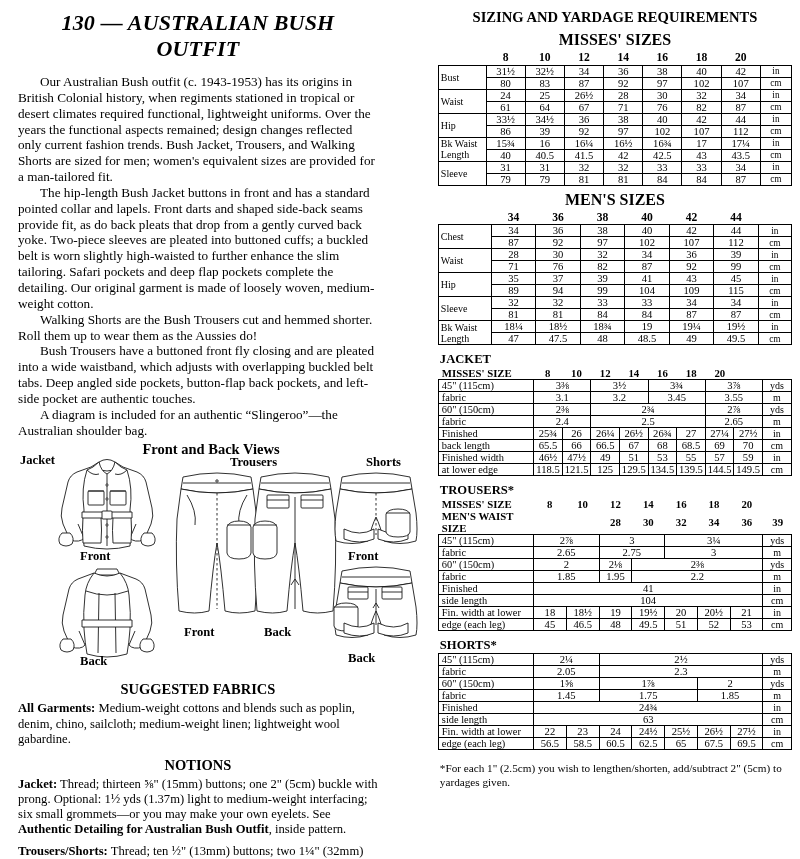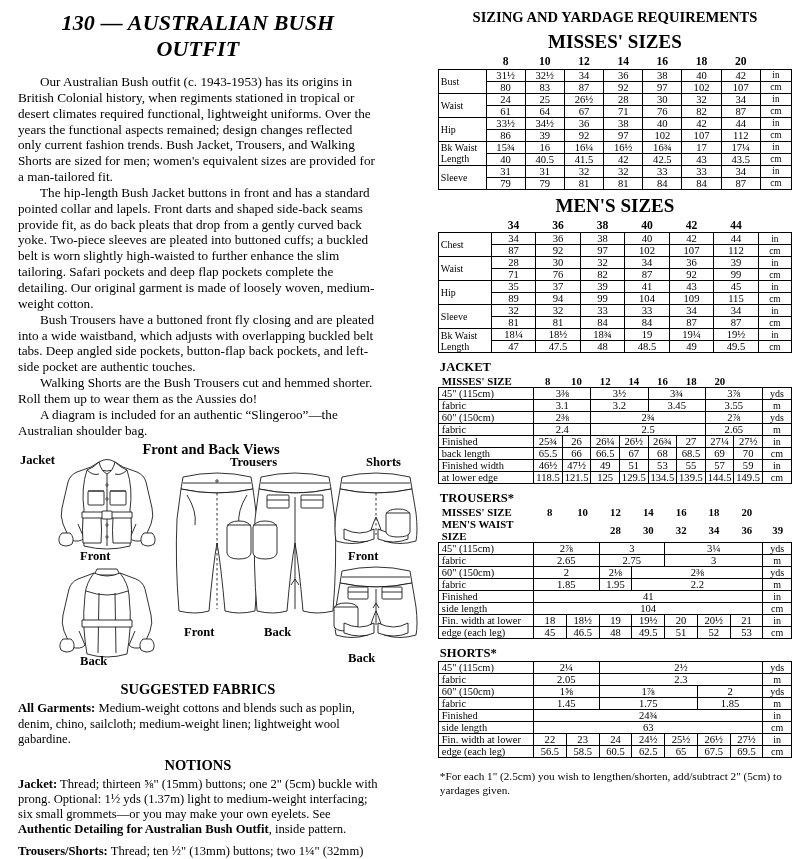--- a/index.html
+++ b/index.html
@@ -34,21 +34,21 @@
   p.notions-par { font-size: 12.6px; line-height: 1.2; margin: 0 0 7px 0; }
   p.notions-par b { font-weight: bold; }
 
   
   .illus-wrap { position: relative; height: 232px; margin-top: 1px; }
   .ill-label { position: absolute; font-size: 12.6px; font-weight: bold; }
   .ill-svg { position: absolute; }
 
   
   h2.right-title { font-size: 14.6px; font-weight: bold; text-align: center; margin: 3px 0 5px 0; }
-  h3.tbl-title { font-size: 19px; font-weight: bold; text-align: center; margin: 5px 0 2px 0; }
+  h3.tbl-title { font-size: 16px; font-weight: bold; text-align: center; margin: 5px 0 2px 0; }
 
   table.grid { border-collapse: collapse; width: 100%; font-size: 10.6px; table-layout: fixed; }
   table.grid td, table.grid th { border: 1px solid #000; text-align: center; padding: 0; height: 11.5px; font-weight: normal; }
   table.grid td.rowlab, table.grid th.rowlab { text-align: left; padding-left: 2px; }
   table.grid td.unit { font-size: 9.3px; }
   table.grid tr.hdr td { border: none; font-weight: bold; font-size: 11.6px; height: 14px; }
   .dbl td { vertical-align: middle; }
 
   .sz-tbl td.rowlab { font-size: 10px; }
 
@@ -70,22 +70,22 @@
 <body>
 
 <div class="page">
 
   <div class="col-left">
 
     <h1 class="doc-title">130 — AUSTRALIAN BUSH OUTFIT</h1>
 
     <p class="body-par first">Our Australian Bush outfit (c. 1943-1953) has its origins in British Colonial history, when regiments stationed in tropical or desert climates required functional, lightweight uniforms. Over the years the functional aspects remained; design changes reflected only current fashion trends. Bush Jacket, Trousers, and Walking Shorts are sized for men; women's equivalent sizes are provided for a man-tailored fit.</p>
     <p class="body-par">The hip-length Bush Jacket buttons in front and has a standard pointed collar and lapels. Front darts and shaped side-back seams provide fit, as do back pleats that drop from a gently curved back yoke. Two-piece sleeves are pleated into buttoned cuffs; a buckled belt is worn slightly high-waisted to further enhance the slim tailoring. Safari pockets and deep flap pockets complete the detailing. Our original garment is made of loosely woven, medium-weight cotton.</p>
+    <p class="body-par">Walking Shorts are the Bush Trousers cut and hemmed shorter. Roll them up to wear them as the Aussies do!</p>
     <p class="body-par">Bush Trousers have a buttoned front fly closing and are pleated into a wide waistband, which adjusts with overlapping buckled belt tabs. Deep angled side pockets, button-flap back pockets, and left-side pocket are authentic touches.</p>
-    <p class="body-par">Walking Shorts are the Bush Trousers cut and hemmed shorter. Roll them up to wear them as the Aussies do!</p>
     <p class="body-par">A diagram is included for an authentic “Slingeroo”—the Australian shoulder bag.</p>
 
     <div class="illus-wrap">
 
       <h2 class="views-head" style="position:absolute; left:88px; top:0; width:210px;">Front and Back Views</h2>
 
       <span class="ill-label" style="left:2px; top:14px;">Jacket</span>
       <span class="ill-label" style="left:212px; top:16px;">Trousers</span>
       <span class="ill-label" style="left:348px; top:16px;">Shorts</span>
 

